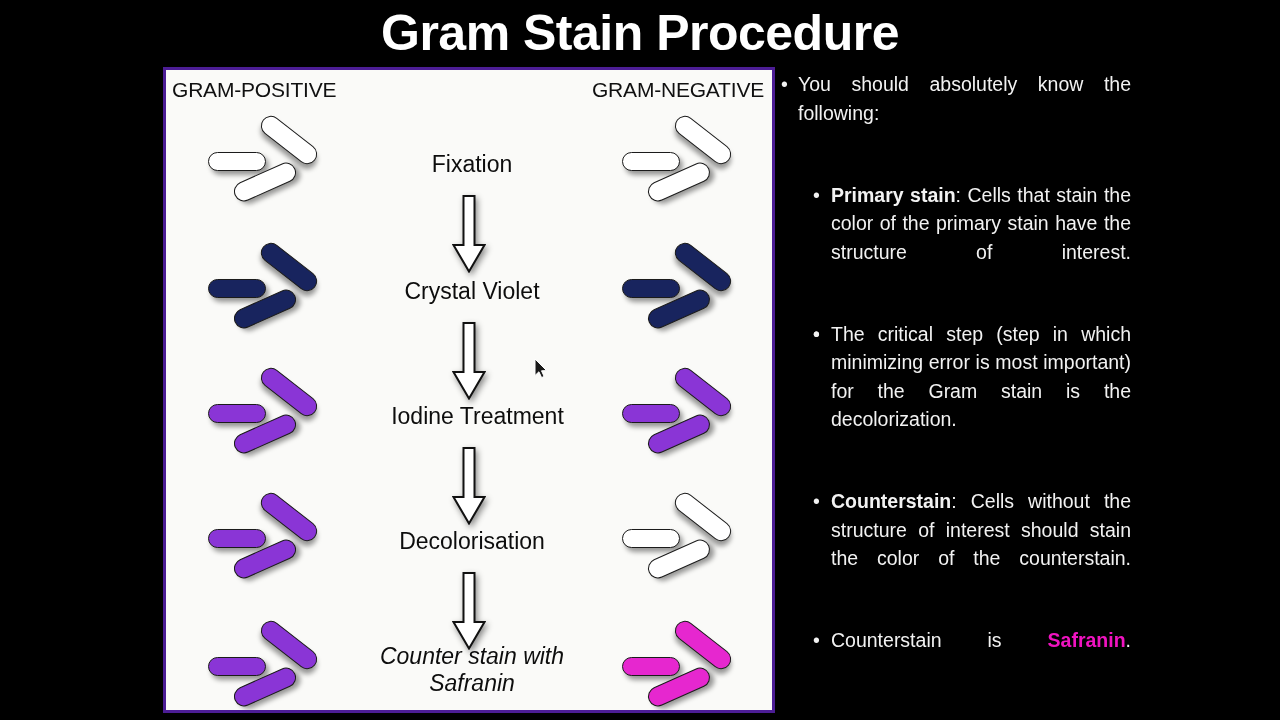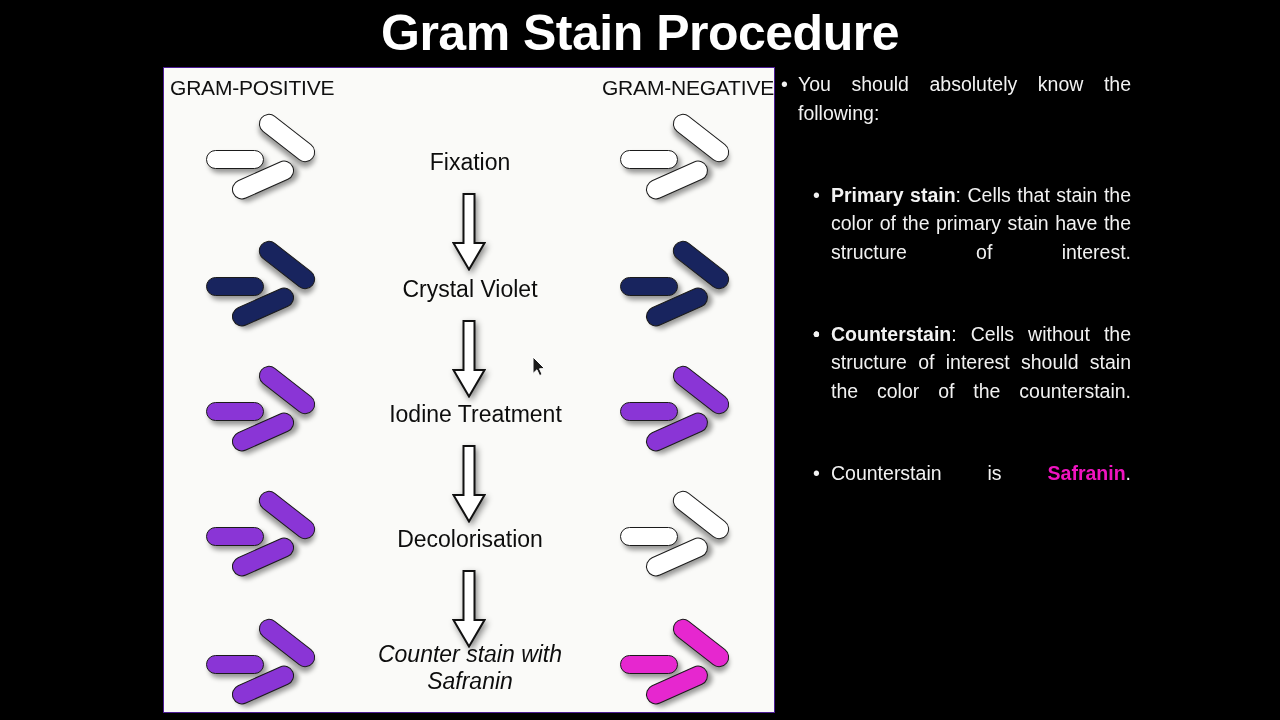--- a/index.html
+++ b/index.html
@@ -35,35 +35,35 @@
   }
 
   
   #diagram-panel {
     position: absolute;
     left: 163px;
     top: 67px;
     width: 612px;
     height: 646px;
     background: #fafaf8;
-    border: 1px solid #4c1d95;
+    border: 3px solid #4c1d95;
     overflow: hidden;
   }
 
   .column-header {
     position: absolute;
     top: 8px;
     color: #101010;
     font-size: 21px;
     font-weight: normal;
     letter-spacing: -0.2px;
     white-space: nowrap;
   }
   #header-positive { left: 6px; }
-  #header-negative { right: 0; }
+  #header-negative { right: 8px; }
 
   
   .step-row {
     position: absolute;
     left: 0;
     width: 612px;
     height: 0;
   }
 
   .step-label {
@@ -297,20 +297,21 @@
       </div>
       <div class="bullet lvl2">
         <span class="dot">•</span>
         <span class="btext"><span class="b">Primary stain</span><span>: Cells that stain the color of the primary stain have the structure of interest.</span></span>
       </div>
       <div class="bullet lvl2">
         <span class="dot">•</span>
       </div>
       <div class="bullet lvl2">
         <span class="dot">•</span>
+        <span class="btext"><span>The critical step (step in which minimizing error is most important) for the Gram stain is the decolorization.</span></span>
       </div>
       <div class="bullet lvl2">
         <span class="dot">•</span>
         <span class="btext"><span class="b">Counterstain</span><span>: Cells without the structure of interest should stain the color of the counterstain.</span></span>
       </div>
       <div class="bullet lvl2">
         <span class="dot">•</span>
         <span class="btext"><span>Counterstain is </span><span class="pink">Safranin</span><span>.</span></span>
       </div>
     </div>

